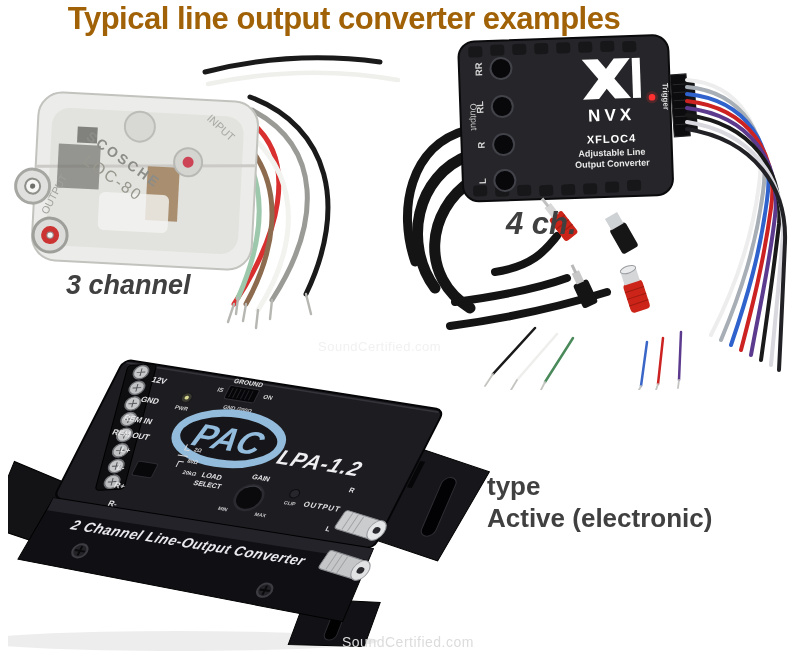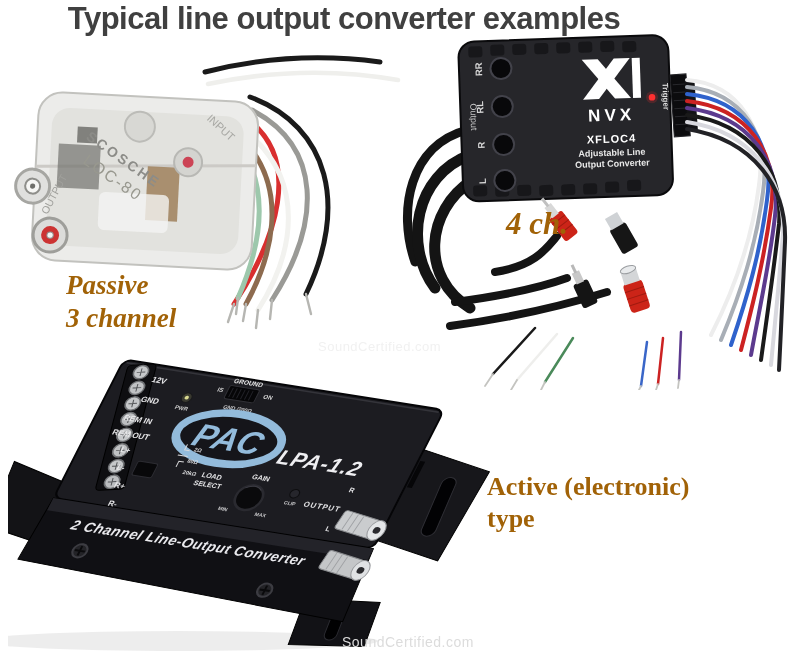--- a/index.html
+++ b/index.html
@@ -1,21 +1,21 @@
 <!DOCTYPE html>
 <html><head>
 <meta charset="utf-8">
 <style>
   html,body{margin:0;padding:0;background:#fff;}
   .canvas{position:relative;width:788px;height:660px;background:#ffffff;overflow:hidden;
           font-family:"Liberation Sans",sans-serif;}
   .title{position:absolute;left:0;top:1px;width:688px;text-align:center;
-         font-size:31px;font-weight:bold;letter-spacing:-0.5px;color:#404040;}
+         font-size:31px;font-weight:bold;letter-spacing:-0.5px;color:#a16207;}
   .photo{position:absolute;}
-  .ann{position:absolute;color:#a16207;font-weight:bold;line-height:1.22;font-family:Liberation Serif, serif;}
+  .ann{position:absolute;color:#404040;font-weight:bold;line-height:1.22;}
   .ann.italic{font-style:italic;}
   .ann-passive{left:66px;top:269px;font-size:27px;}
   .ann-4ch{left:506px;top:205px;font-size:31px;}
   .ann-active{left:487px;top:471px;font-size:26px;}
   .wm{position:absolute;font-size:13px;letter-spacing:0.5px;text-align:right;}
   .wm1{left:318px;top:339px;color:#f1f1f1;}
   .wm2{left:342px;top:634px;color:#dcdcdc;font-size:14px;}
   svg text{font-family:"Liberation Sans",sans-serif;}
 </style>
 </head>
@@ -305,25 +305,24 @@
       <g transform="translate(280,156) rotate(8)">
         <rect x="0" y="0" width="38" height="20" rx="3" fill="#c4c6c8" stroke="#8a8c8f"></rect>
         <path d="M8,1 v18 M14,1 v18 M20,1 v18" stroke="#9fa1a4"></path>
         <ellipse cx="40" cy="10" rx="8" ry="10.5" fill="#e0e2e4" stroke="#97999c"></ellipse>
         <circle cx="40" cy="10" r="3.5" fill="#2a2a2e"></circle>
       </g>
     </g>
   </svg>
 
   <div class="ann italic ann-passive">
-    <div>Passive</div>
     <div>3 channel</div>
   </div>
   <div class="ann italic ann-4ch">4 ch.</div>
   <div class="ann ann-active">
+    <div>type</div>
     <div>Active (electronic)</div>
-    <div>type</div>
   </div>
 
   <div class="wm wm1">SoundCertified.com</div>
   <div class="wm wm2">SoundCertified.com</div>
 
 </div>
 
 </body></html>

